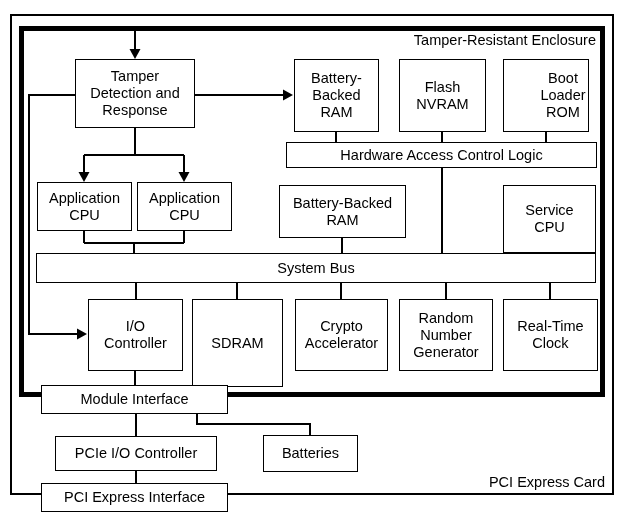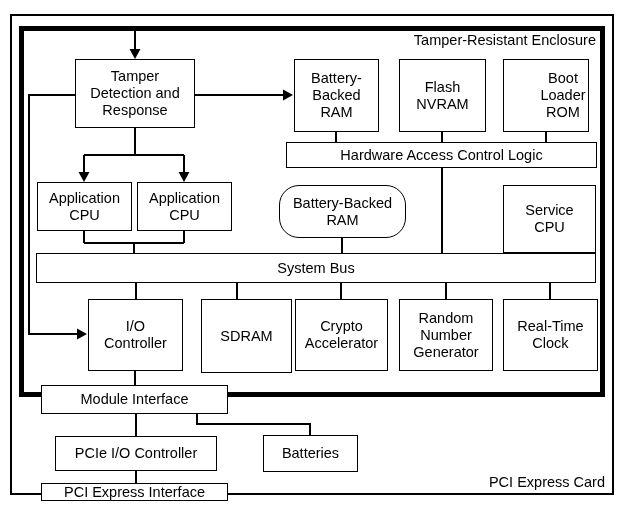--- a/index.html
+++ b/index.html
@@ -121,40 +121,40 @@
   <div class="box" style="left:37px; top:182px; width:95px; height:49px;">
     <span>Application
 CPU</span>
   </div>
 
   <div class="box" style="left:137px; top:182px; width:95px; height:49px;">
     <span>Application
 CPU</span>
   </div>
 
-  <div class="box" style="left:279px; top:185px; width:127px; height:53px;border-radius:20px;">
+  <div class="box" style="left:279px; top:185px; width:127px; height:53px;">
     <span>Battery-Backed
 RAM</span>
   </div>
 
   <div class="box" style="left:503px; top:185px; width:93px; height:68px;">
     <span>Service
 CPU</span>
   </div>
 
   <div class="box" style="left:36px; top:253px; width:560px; height:30px;">
     <span>System Bus</span>
   </div>
 
   <div class="box" style="left:88px; top:299px; width:95px; height:72px;">
     <span>I/O
 Controller</span>
   </div>
 
-  <div class="box" style="left:201px; top:299px; width:91px; height:74px;text-align:right;">
+  <div class="box" style="left:192px; top:299px; width:91px; height:88px;text-align:right;">
     <span>SDRAM</span>
   </div>
 
   <div class="box" style="left:295px; top:299px; width:93px; height:72px;">
     <span>Crypto
 Accelerator</span>
   </div>
 
   <div class="box" style="left:399px; top:299px; width:94px; height:72px;">
     <span>Random
@@ -172,17 +172,17 @@
   </div>
 
   <div class="box" style="left:55px; top:436px; width:162px; height:35px;">
     <span>PCIe I/O Controller</span>
   </div>
 
   <div class="box" style="left:263px; top:435px; width:95px; height:37px;">
     <span>Batteries</span>
   </div>
 
-  <div class="box" style="left:41px; top:483px; width:187px; height:18px;">
+  <div class="box" style="left:41px; top:483px; width:187px; height:29px;">
     <span>PCI Express Interface</span>
   </div>
 
 </div>
 
 </body></html>

